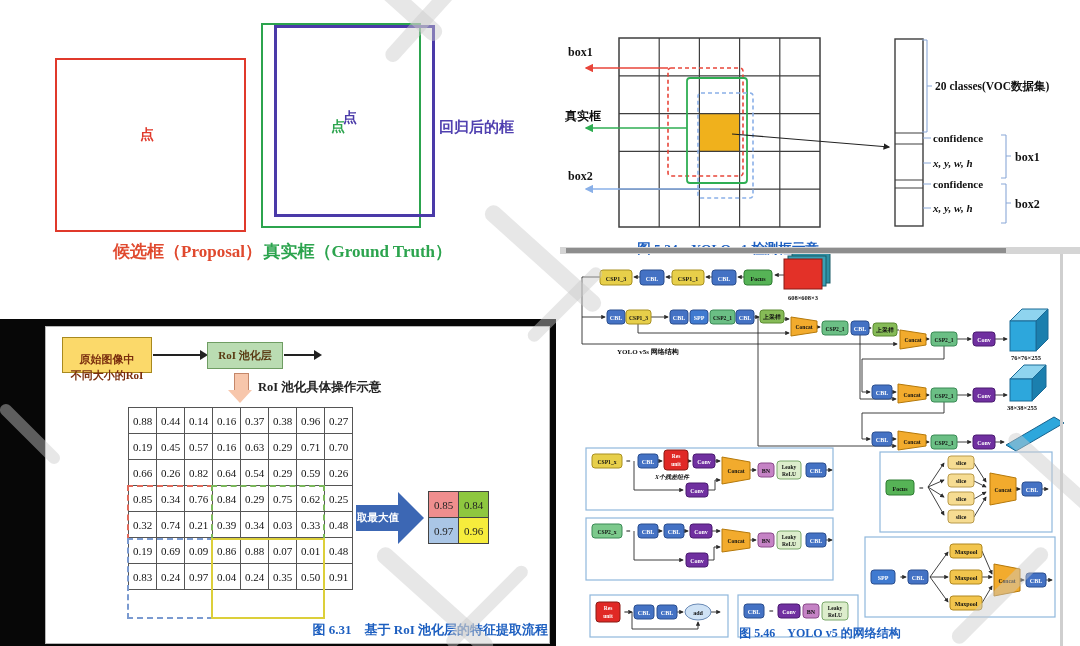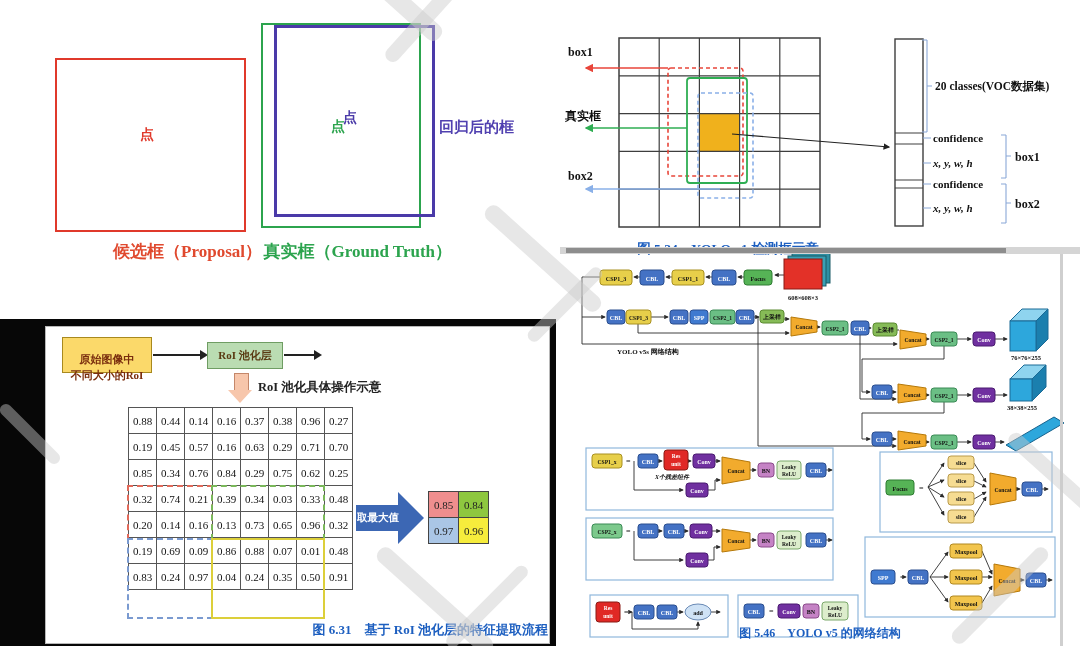--- a/index.html
+++ b/index.html
@@ -138,48 +138,48 @@
             <td>0.19</td>
             <td>0.45</td>
             <td>0.57</td>
             <td>0.16</td>
             <td>0.63</td>
             <td>0.29</td>
             <td>0.71</td>
             <td>0.70</td>
           </tr>
           <tr>
+            <td>0.66</td>
+            <td>0.26</td>
+            <td>0.82</td>
+            <td>0.64</td>
+            <td>0.54</td>
+            <td>0.29</td>
+            <td>0.59</td>
+            <td>0.26</td>
+          </tr>
+          <tr>
             <td>0.85</td>
             <td>0.34</td>
             <td>0.76</td>
             <td>0.84</td>
             <td>0.29</td>
             <td>0.75</td>
             <td>0.62</td>
             <td>0.25</td>
           </tr>
           <tr>
             <td>0.32</td>
             <td>0.74</td>
             <td>0.21</td>
             <td>0.39</td>
             <td>0.34</td>
             <td>0.03</td>
             <td>0.33</td>
             <td>0.48</td>
-          </tr>
-          <tr>
-            <td>0.20</td>
-            <td>0.14</td>
-            <td>0.16</td>
-            <td>0.13</td>
-            <td>0.73</td>
-            <td>0.65</td>
-            <td>0.96</td>
-            <td>0.32</td>
           </tr>
           <tr>
             <td>0.19</td>
             <td>0.69</td>
             <td>0.09</td>
             <td>0.86</td>
             <td>0.88</td>
             <td>0.07</td>
             <td>0.01</td>
             <td>0.48</td>

